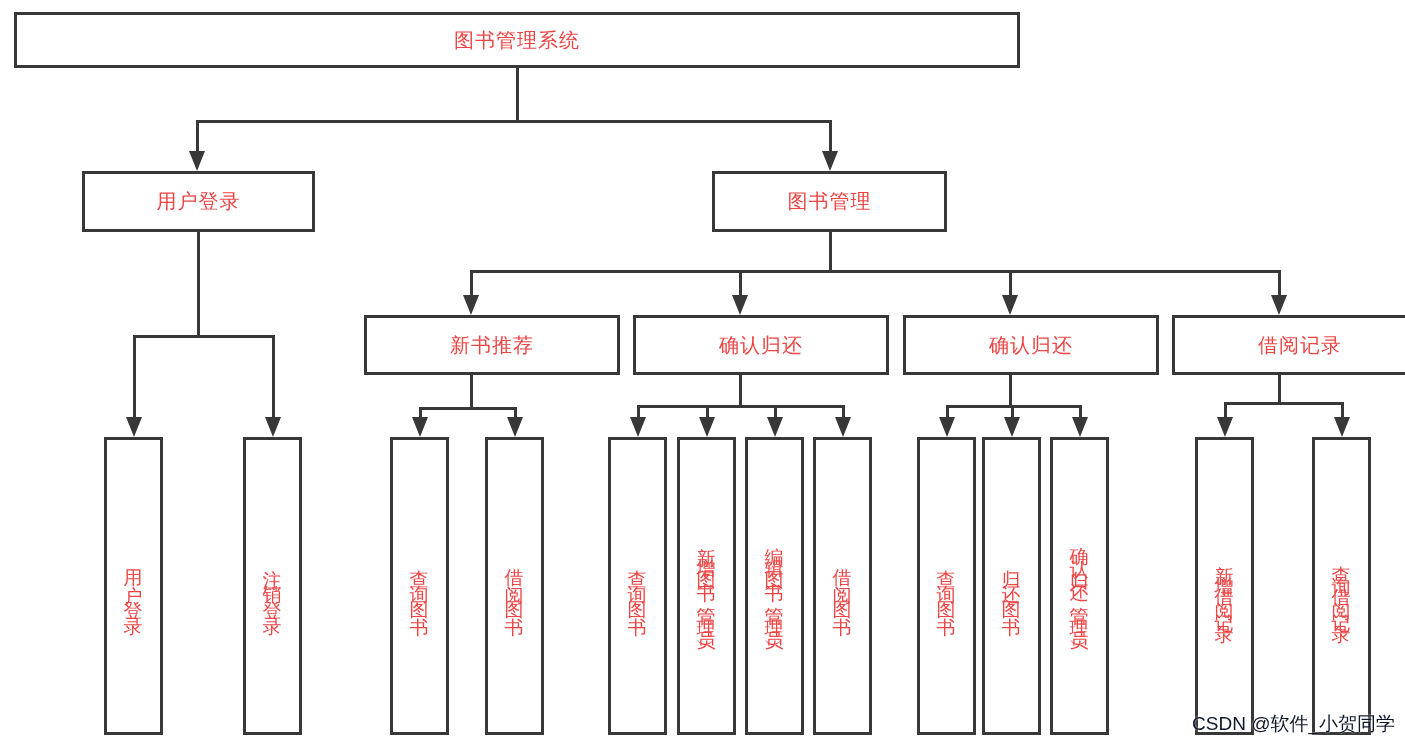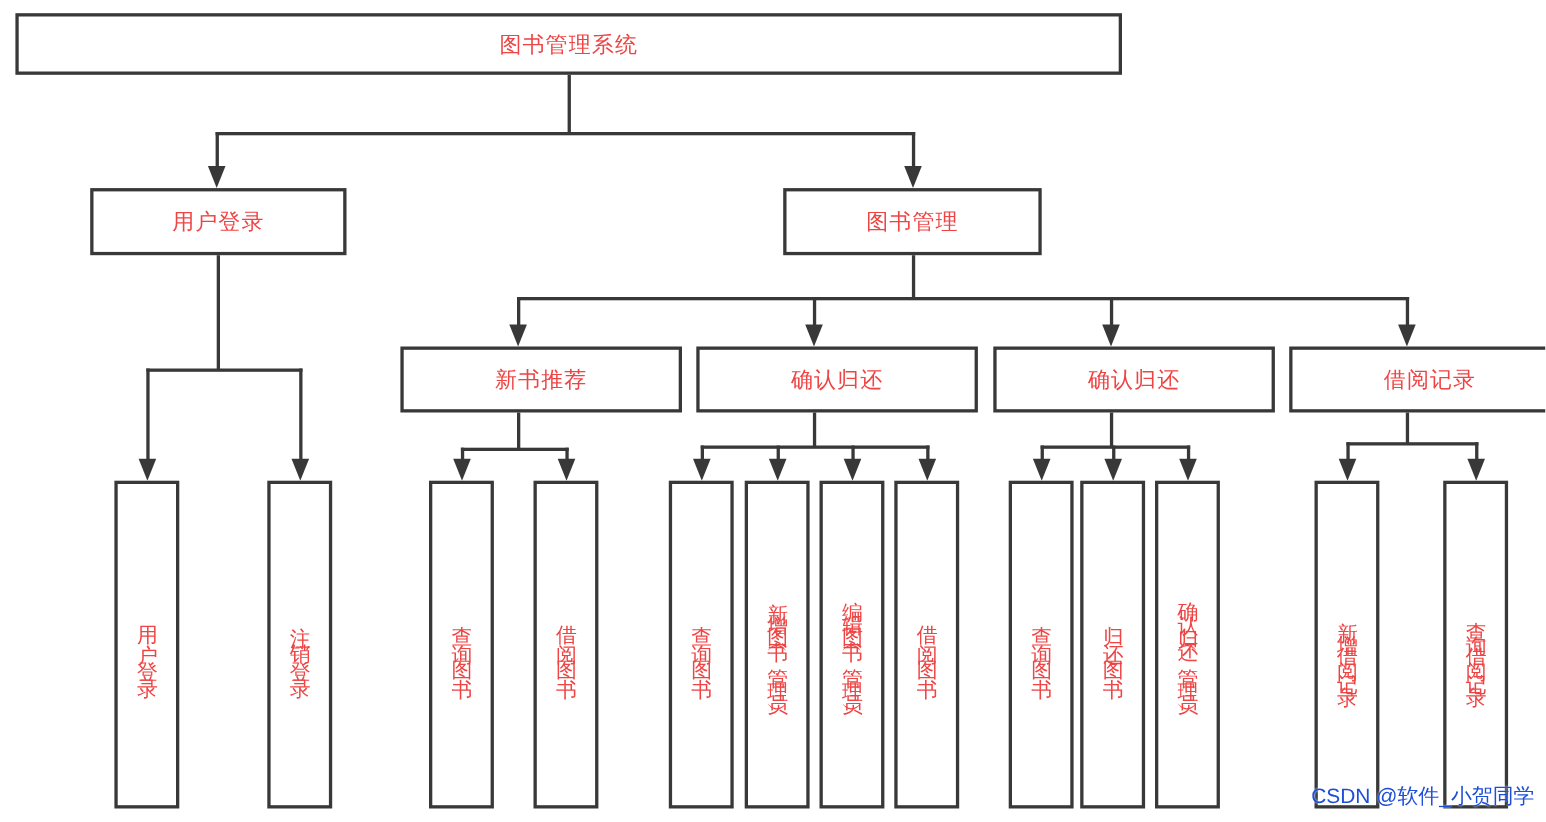--- a/index.html
+++ b/index.html
@@ -43,21 +43,21 @@
     width: 0; height: 0;
     border-left: 8px solid transparent;
     border-right: 8px solid transparent;
     border-top: 20px solid #383838;
   }
   .watermark {
     position: absolute;
     right: 10px;
     bottom: 10px;
     font-size: 19px;
-    color: #1d4ed8;
+    color: #0f172a;
     text-shadow: 0 0 2px #ffffff;
     z-index: 5;
     white-space: nowrap;
   }
 </style>
 </head>
 <body>
 
 <div class="stage">
 

